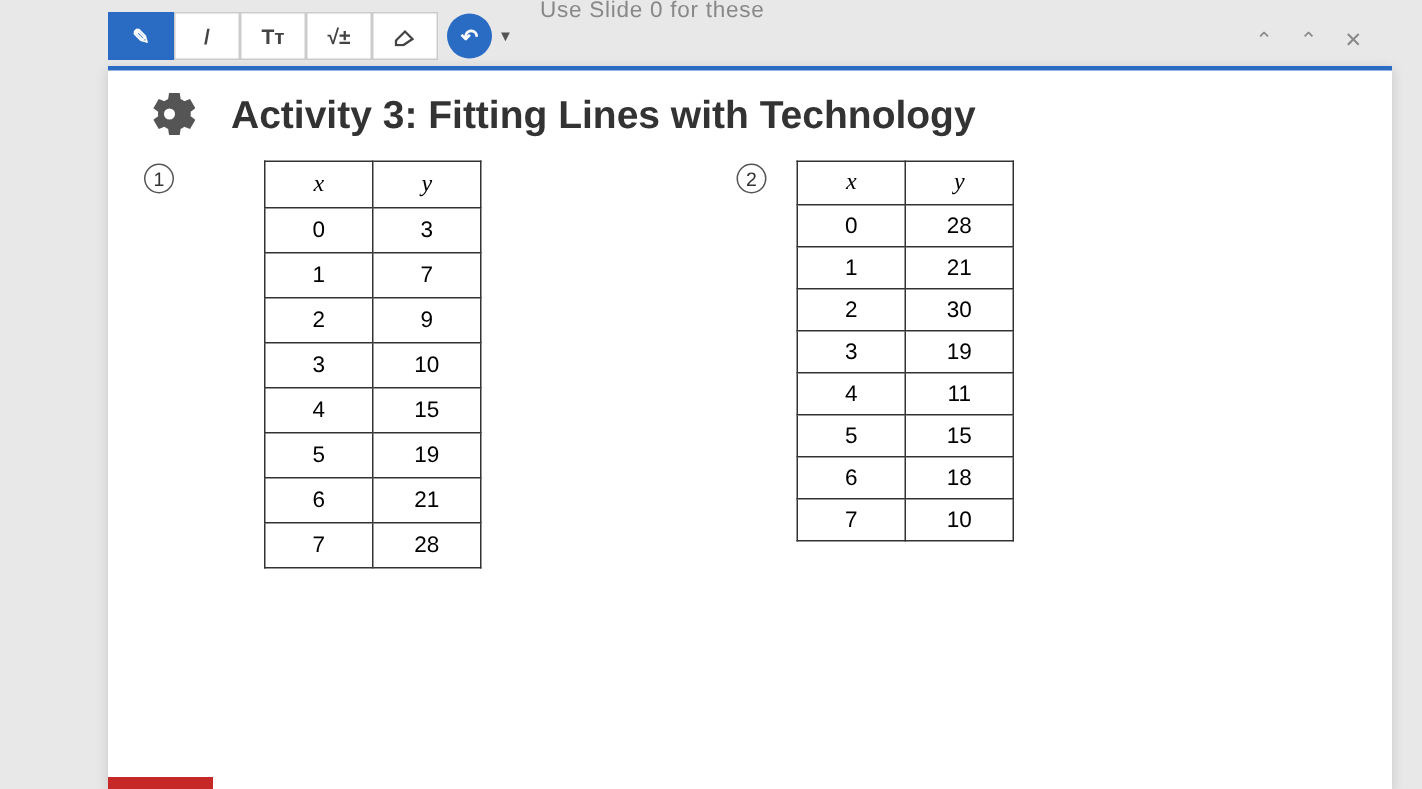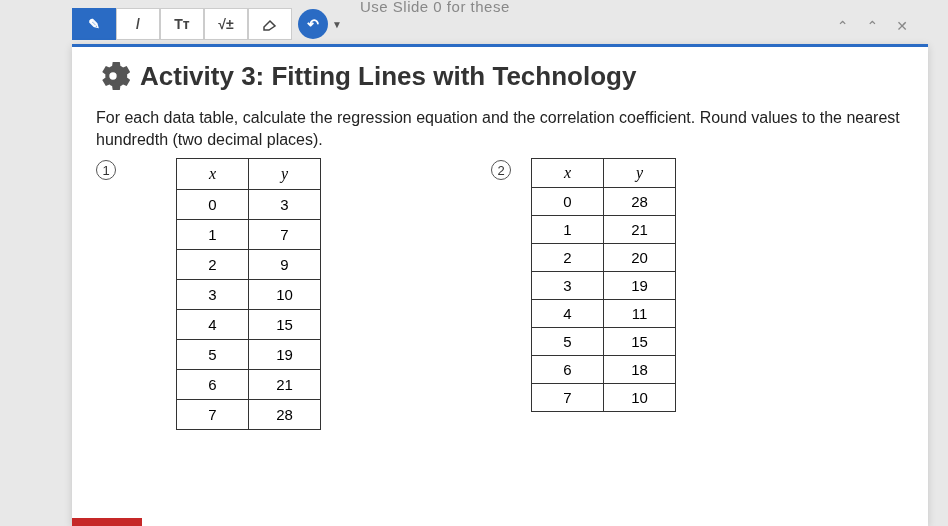--- a/index.html
+++ b/index.html
@@ -78,21 +78,21 @@
     right: 20px;
     bottom: 0;
     background: #fff;
     border-top: 3px solid #2a6bc4;
     padding: 12px 24px 0 24px;
     box-shadow: 0 2px 8px rgba(0,0,0,0.15);
   }
   .title-row {
     display: flex;
     align-items: center;
-    gap: 10px;
+    gap: 24px;
     margin-bottom: 14px;
   }
   .gear-icon svg { display: block; }
   .title {
     font-size: 26px;
     font-weight: bold;
     color: #333;
   }
   .instructions {
     font-size: 16px;
@@ -183,21 +183,20 @@
   <div class="title-row">
     <span class="gear-icon">
       <svg width="34" height="34" viewBox="0 0 24 24">
           <path fill="#555" d="M12 8a4 4 0 100 8 4 4 0 000-8zm9.4 4a7.5 7.5 0 00-.1-1.3l2.1-1.6-2-3.4-2.5 1a7.6 7.6 0 00-2.2-1.3l-.4-2.7h-4l-.4 2.7a7.6 7.6 0 00-2.2 1.3l-2.5-1-2 3.4 2.1 1.6a7.5 7.5 0 000 2.6l-2.1 1.6 2 3.4 2.5-1a7.6 7.6 0 002.2 1.3l.4 2.7h4l.4-2.7a7.6 7.6 0 002.2-1.3l2.5 1 2-3.4-2.1-1.6c.1-.4.1-.9.1-1.3z" stroke="#555" stroke-width="1.2"></path>
           <circle cx="12" cy="12" r="3.2" fill="#fff" stroke="#555" stroke-width="1.2"></circle>
         </svg>
     </span>
     <span class="title">Activity 3:  Fitting Lines with Technology</span>
   </div>
 
-  <p class="instructions">For each data table, calculate the regression equation and the correlation coefficient. Round values to the nearest hundredth (two decimal places).</p>
 
   <div class="tables-row">
 
     <div class="table-block block1">
       <span class="circled">1</span>
       <table class="data">
         <tbody>
             <tr>
               <th>x</th>
               <th>y</th>
@@ -249,21 +248,21 @@
         <tr>
               <td>0</td>
               <td>28</td>
             </tr>
         <tr>
               <td>1</td>
               <td>21</td>
             </tr>
         <tr>
               <td>2</td>
-              <td>20</td>
+              <td>30</td>
             </tr>
         <tr>
               <td>3</td>
               <td>19</td>
             </tr>
         <tr>
               <td>4</td>
               <td>11</td>
             </tr>
         <tr>

